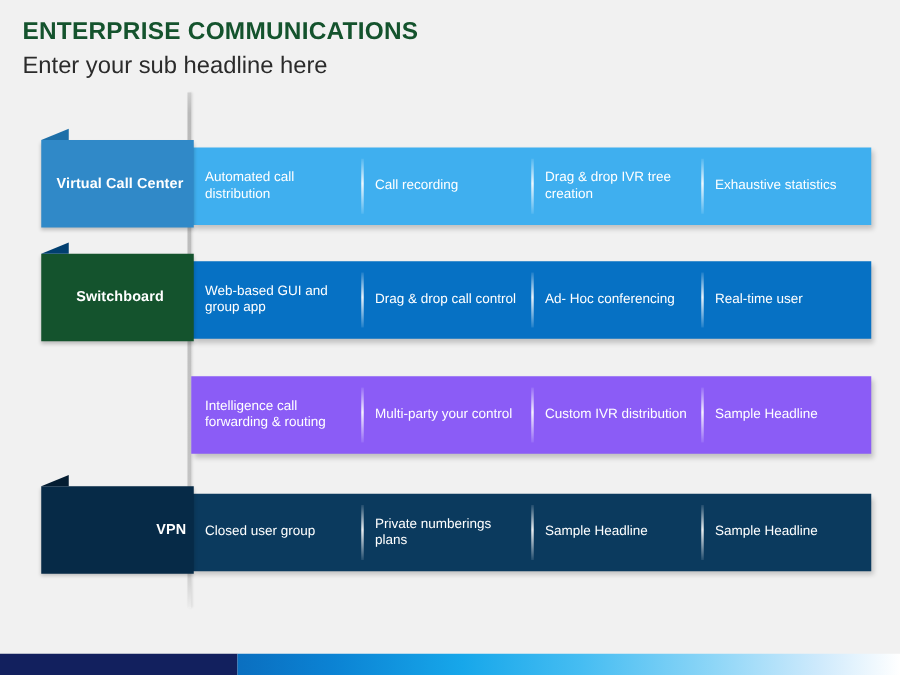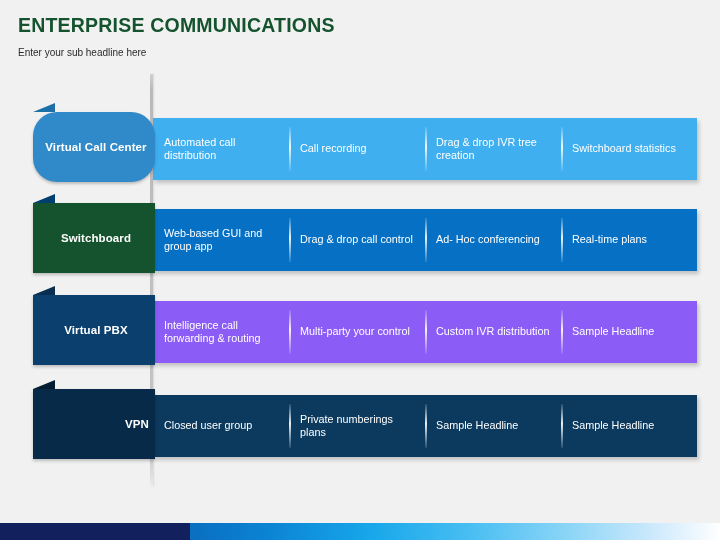--- a/index.html
+++ b/index.html
@@ -24,21 +24,21 @@
   }
   #page-title {
     font-size: 19.5px;
     font-weight: bold;
     color: #14532d;
     letter-spacing: 0.2px;
     line-height: 26px;
     margin: 0;
   }
   #page-subtitle {
-    font-size: 10px;
+    font-size: 19px;
     font-weight: normal;
     color: #2b2b2b;
     line-height: 22px;
     margin: 4px 0 0 0;
   }
 
   
   #spine {
     position: absolute;
     left: 150px;
@@ -128,21 +128,21 @@
   }
   .cell-text {
     color: #ffffff;
     font-size: 10.8px;
     line-height: 13.5px;
     font-weight: normal;
   }
 
   
   .row-1 .bar    { background: #3fafef; }
-  .row-1 .ribbon { background: #3089c8; border-radius: 24px; }
+  .row-1 .ribbon { background: #3089c8; }
   .row-1 .ribbon-fold { border-bottom-color: #1d6fa8; }
 
   .row-2 .bar    { background: #0671c4; }
   .row-2 .ribbon { background: #14532d; }
   .row-2 .ribbon-fold { border-bottom-color: #014madd; border-bottom-color: #013f70; }
 
   .row-3 .bar    { background: #8b5cf6; }
   .row-3 .ribbon { background: #0a3f6e; }
   .row-3 .ribbon-fold { border-bottom-color: #082f52; }
 
@@ -196,51 +196,47 @@
     <div class="cell">
       <span class="cell-text">Automated call distribution</span>
     </div>
     <div class="cell">
       <span class="cell-text">Call recording</span>
     </div>
     <div class="cell">
       <span class="cell-text">Drag &amp; drop IVR tree creation</span>
     </div>
     <div class="cell">
-      <span class="cell-text">Switchboard statistics</span>
+      <span class="cell-text">Exhaustive statistics</span>
     </div>
   </div>
 </div>
 
 <div class="row row-2" style="top:195px;">
   <div class="ribbon">
     <div class="ribbon-fold"></div>
     <span class="ribbon-label">Switchboard</span>
   </div>
   <div class="bar">
     <div class="cell">
       <span class="cell-text">Web-based GUI and group app</span>
     </div>
     <div class="cell">
       <span class="cell-text">Drag &amp; drop call control</span>
     </div>
     <div class="cell">
       <span class="cell-text">Ad- Hoc conferencing</span>
     </div>
     <div class="cell">
-      <span class="cell-text">Real-time plans</span>
+      <span class="cell-text">Real-time user</span>
     </div>
   </div>
 </div>
 
 <div class="row row-3" style="top:287px;">
-  <div class="ribbon">
-    <div class="ribbon-fold"></div>
-    <span class="ribbon-label">Virtual PBX</span>
-  </div>
   <div class="bar">
     <div class="cell">
       <span class="cell-text">Intelligence call forwarding &amp; routing</span>
     </div>
     <div class="cell">
       <span class="cell-text">Multi-party your control</span>
     </div>
     <div class="cell">
       <span class="cell-text">Custom IVR distribution</span>
     </div>

